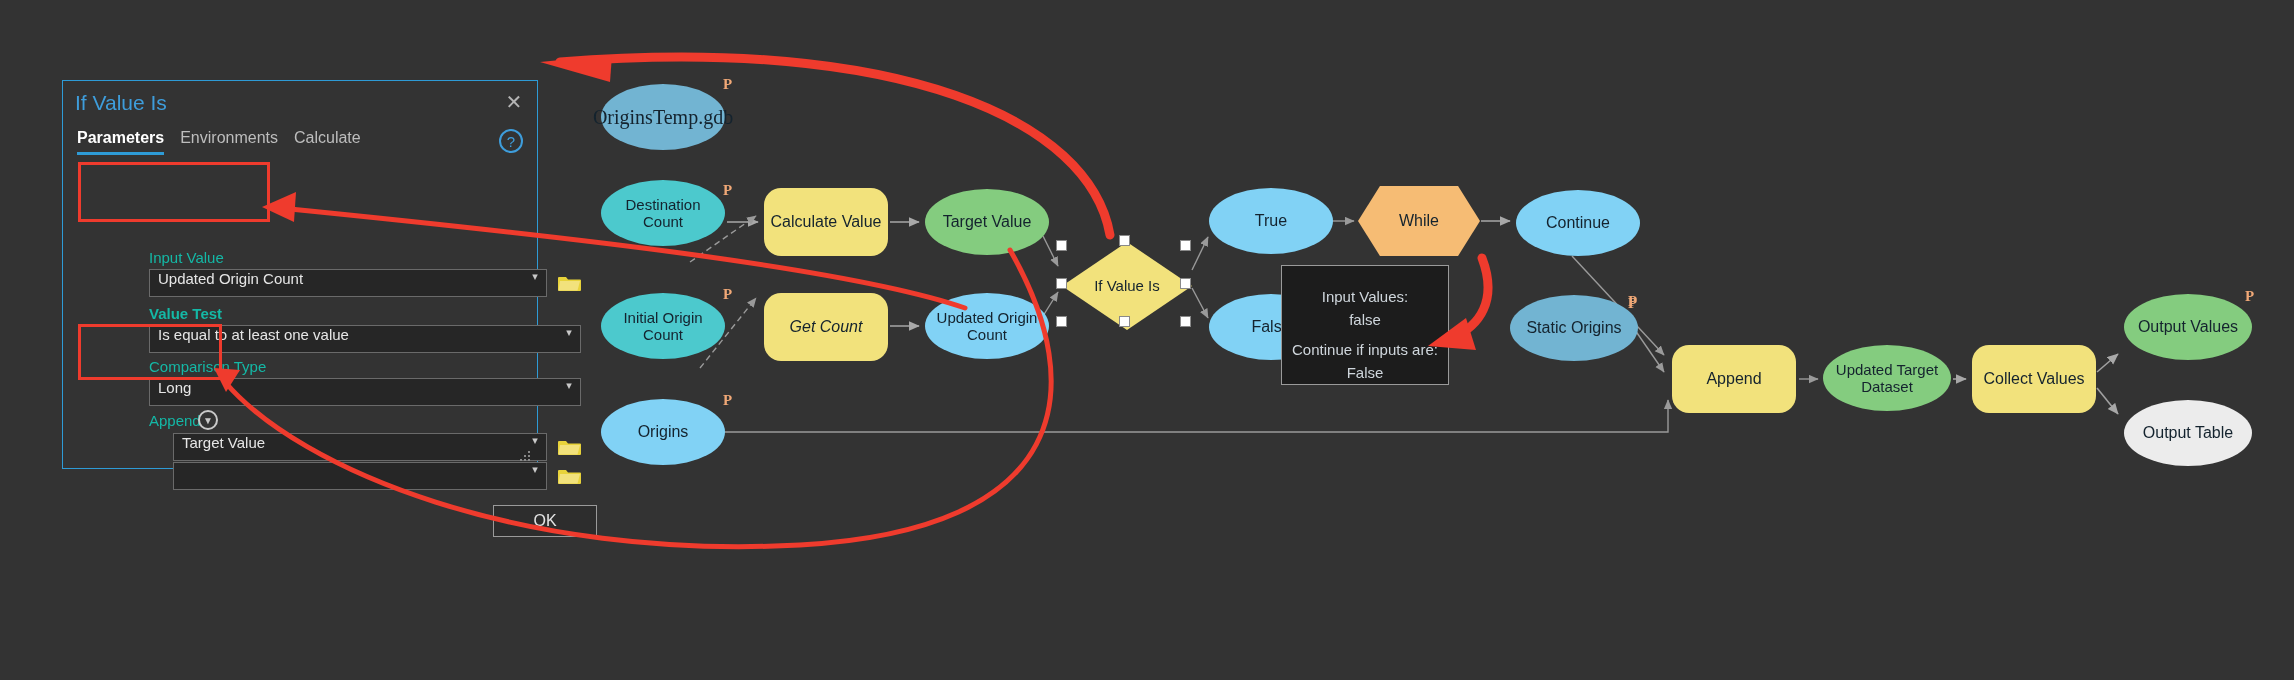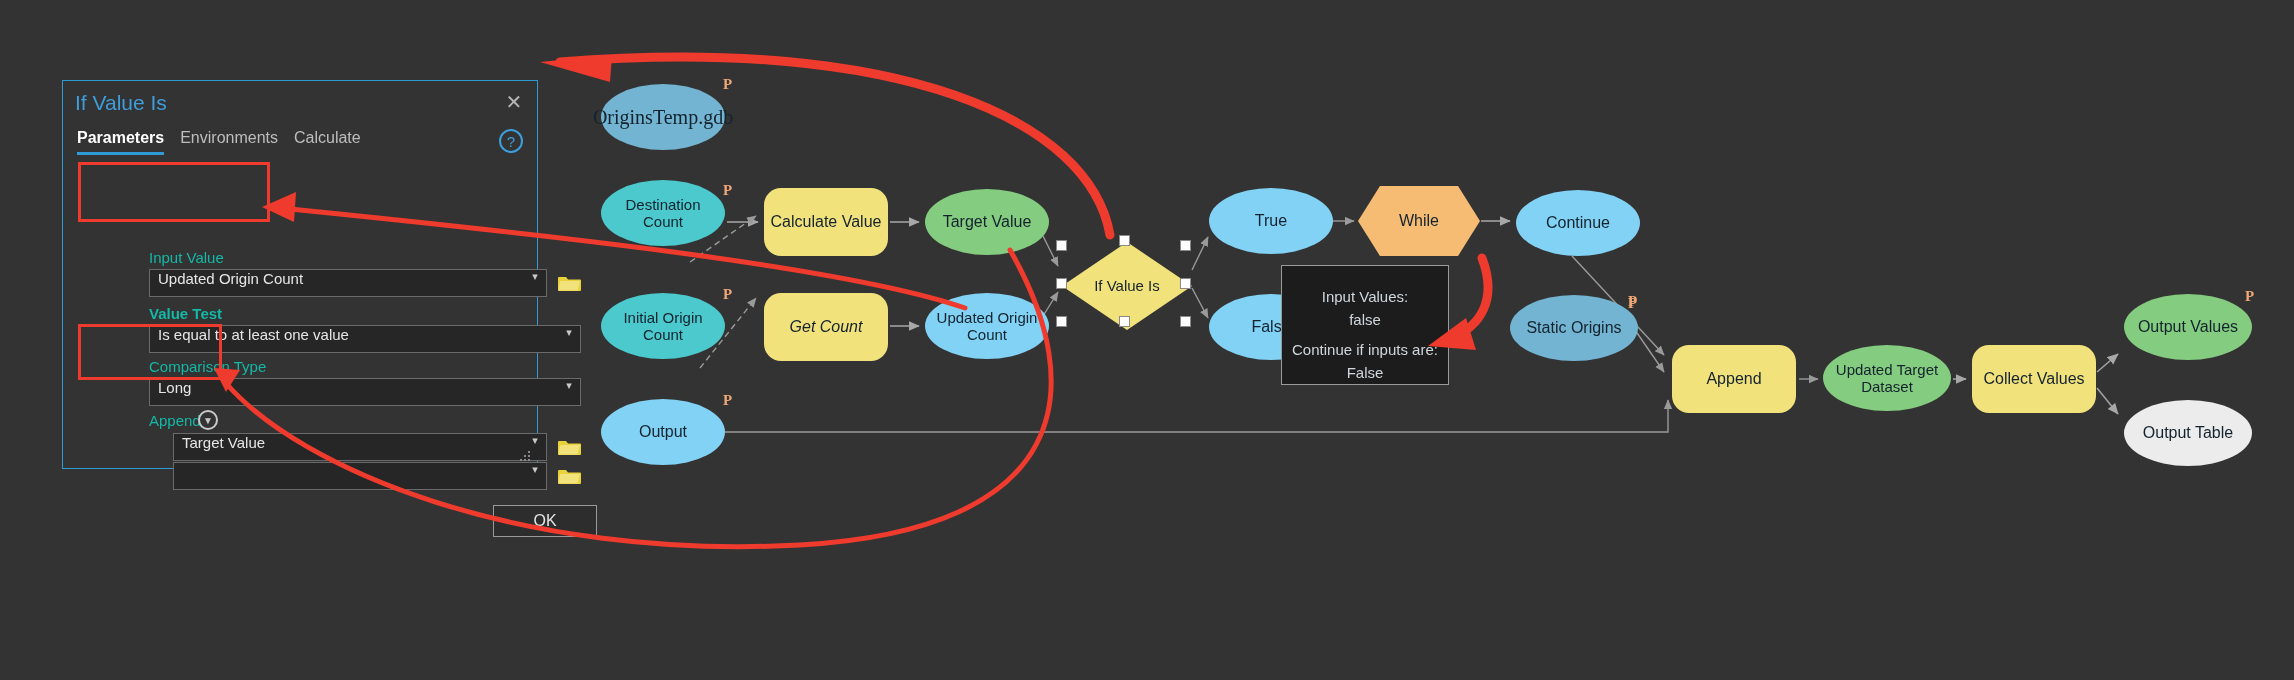--- a/index.html
+++ b/index.html
@@ -148,21 +148,21 @@
           <span class="lbl">Initial Origin<br>Count</span>
         </div>
         <div class="pflag" style="left: 723px; top: 286px;">P</div>
         <div class="node rect r-yellow" style="left: 764px; top: 293px; width: 124px; height: 68px; font-size: 16px; font-style: italic;">
           <span class="lbl">Get Count</span>
         </div>
         <div class="node ellipse e-sky" style="left: 925px; top: 293px; width: 124px; height: 66px; font-size: 15px;">
           <span class="lbl">Updated Origin<br>Count</span>
         </div>
         <div class="node ellipse e-sky" style="left: 601px; top: 399px; width: 124px; height: 66px; font-size: 16px;">
-          <span class="lbl">Output</span>
+          <span class="lbl">Origins</span>
         </div>
         <div class="pflag" style="left: 723px; top: 392px;">P</div>
         <div class="node" style="left: 1062px; top: 242px; width: 130px; height: 88px;">
           <svg width="130" height="88" viewBox="0 0 100 100" preserveAspectRatio="none" style="position:absolute;left:0;top:0">
             <polygon points="50,0 100,50 50,100 0,50" fill="#f2e27c"></polygon>
           </svg>
           <span class="lbl" style="position: relative; font-size: 15px;">If Value Is</span>
         </div>
         <div class="node ellipse e-sky" style="left: 1209px; top: 188px; width: 124px; height: 66px; font-size: 16px;">
           <span class="lbl">True</span>

